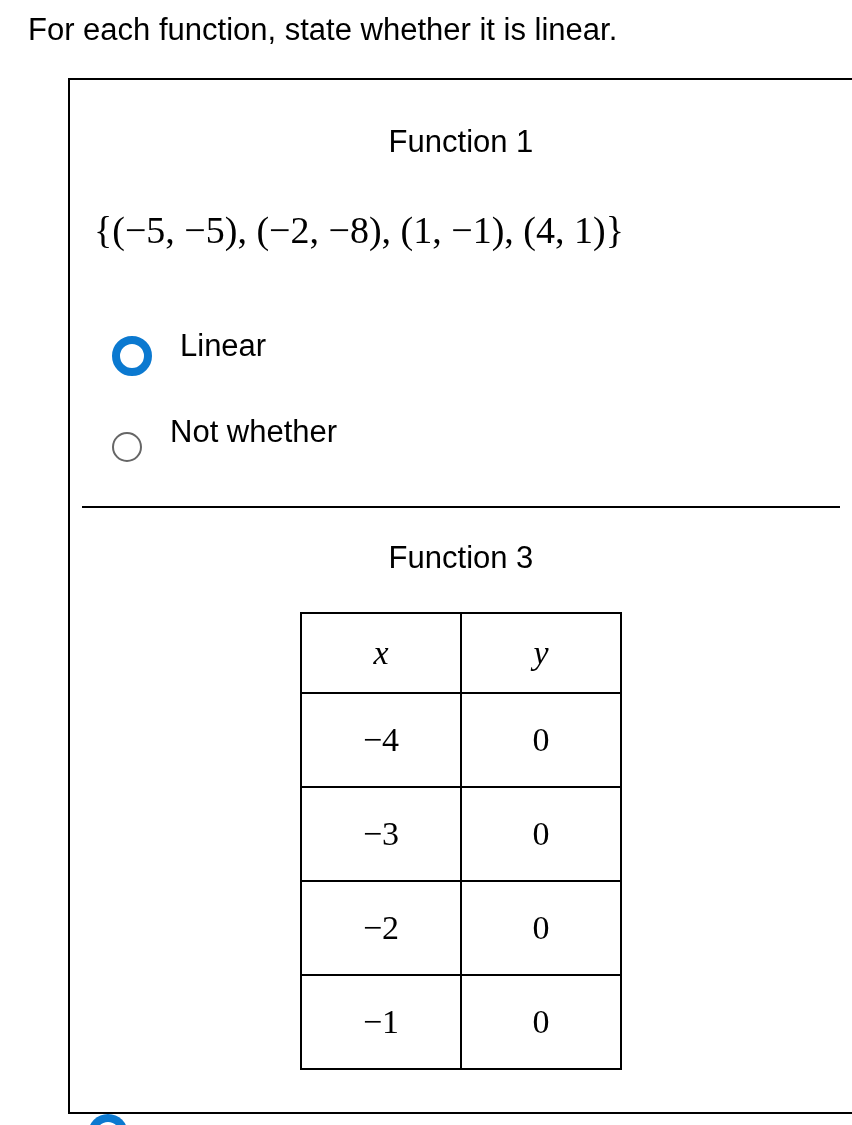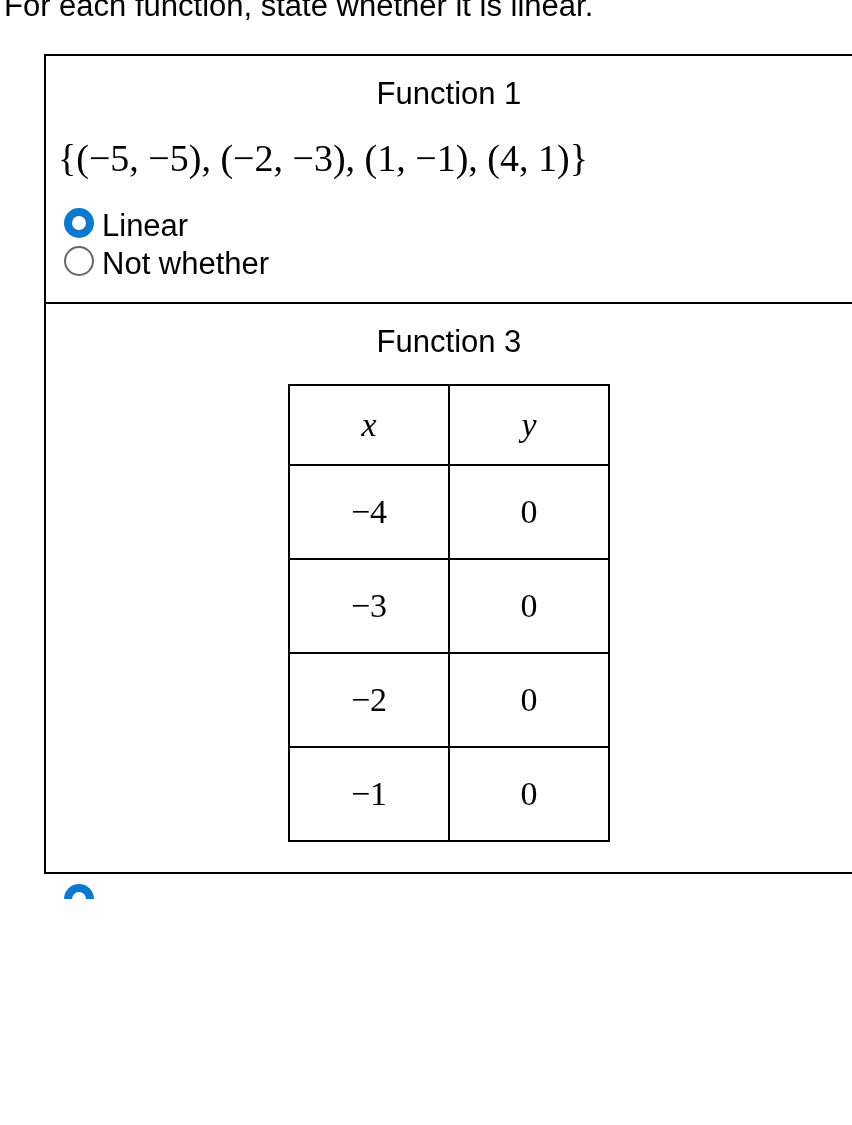--- a/index.html
+++ b/index.html
@@ -1,18 +1,18 @@
 <!DOCTYPE html>
 <html><head>
   <meta charset="utf-8">
   <style>
     * {
       box-sizing: border-box;
       margin: 0;
-      padding: 0;
+      padding: 12px;
     }
     body {
       font-family: Verdana, Geneva, sans-serif;
       font-size: 28px;
       color: #000;
       background: #fff;
       width: 852px;
     }
     .instruction {
       padding: 0 10px 30px 4px;
@@ -41,22 +41,22 @@
       white-space: nowrap;
       margin-bottom: 28px;
       padding-left: 0;
     }
     .radio-group {
       padding-left: 6px;
       font-size: 31px;
     }
     .radio-option {
       display: flex;
-      align-items: flex-start;
-      gap: 8px;
+      align-items: flex-end;
+      gap: 16px;
       margin-bottom: 2px;
     }
     .radio-circle {
       width: 30px;
       height: 30px;
       border-radius: 50%;
       display: inline-block;
       flex-shrink: 0;
     }
     .radio-selected {
@@ -108,21 +108,21 @@
   </style>
 </head>
 <body>
 
 <div class="instruction">For each function, state whether it is linear.</div>
 
 <div class="container">
 
   <div class="function1">
     <div class="func-title">Function 1</div>
-    <div class="math-set">{(−5, −5), (−2, −3), (1, −1), (4, 1)}</div>
+    <div class="math-set">{(−5, −5), (−2, −8), (1, −1), (4, 1)}</div>
     <div class="radio-group">
       <div class="radio-option">
         <span class="radio-circle radio-selected"></span>
         <span>Linear</span>
       </div>
       <div class="radio-option">
         <span class="radio-circle radio-unselected"></span>
         <span>Not whether</span>
       </div>
     </div>

